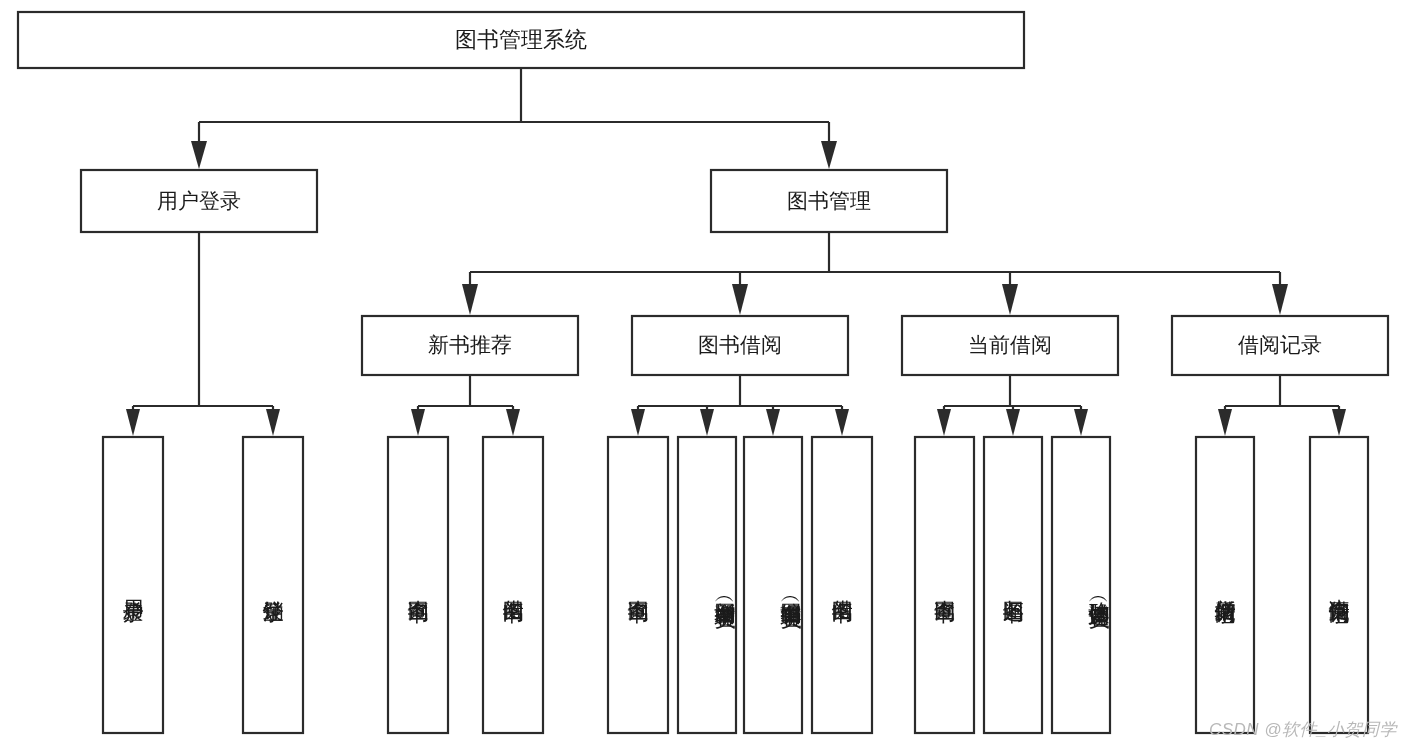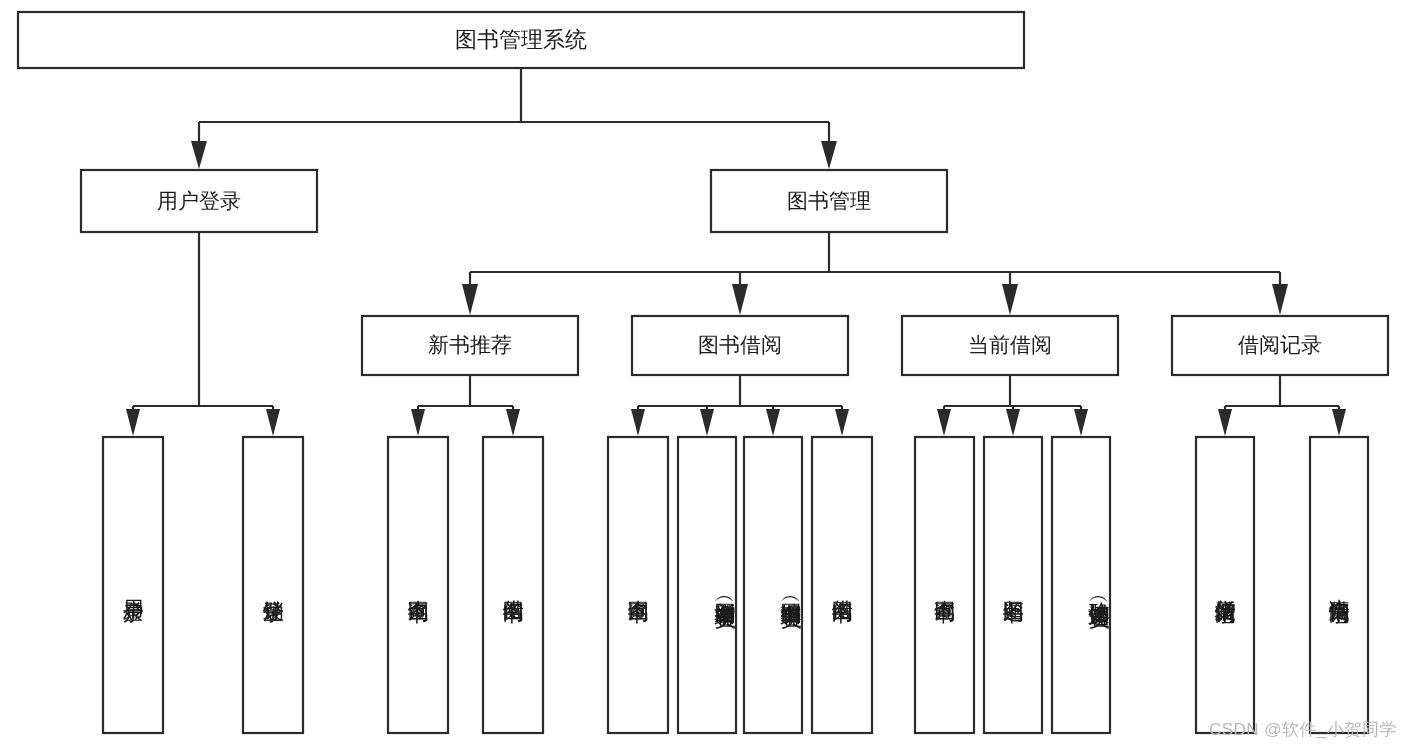--- a/index.html
+++ b/index.html
@@ -69,20 +69,21 @@
   }
   .watermark {
     position: absolute;
     right: 8px;
     bottom: 6px;
     font-family: "Liberation Sans", "DejaVu Sans", sans-serif;
     font-size: 17px;
     color: #b8b8b8;
     letter-spacing: 0.5px;
     white-space: nowrap;
+    font-style: italic;
   }
 </style>
 </head>
 <body>
 
 <div id="diagram-root">
 
   <svg class="diagram" viewBox="0 0 1405 747" xmlns="http://www.w3.org/2000/svg">
 
     <g>

